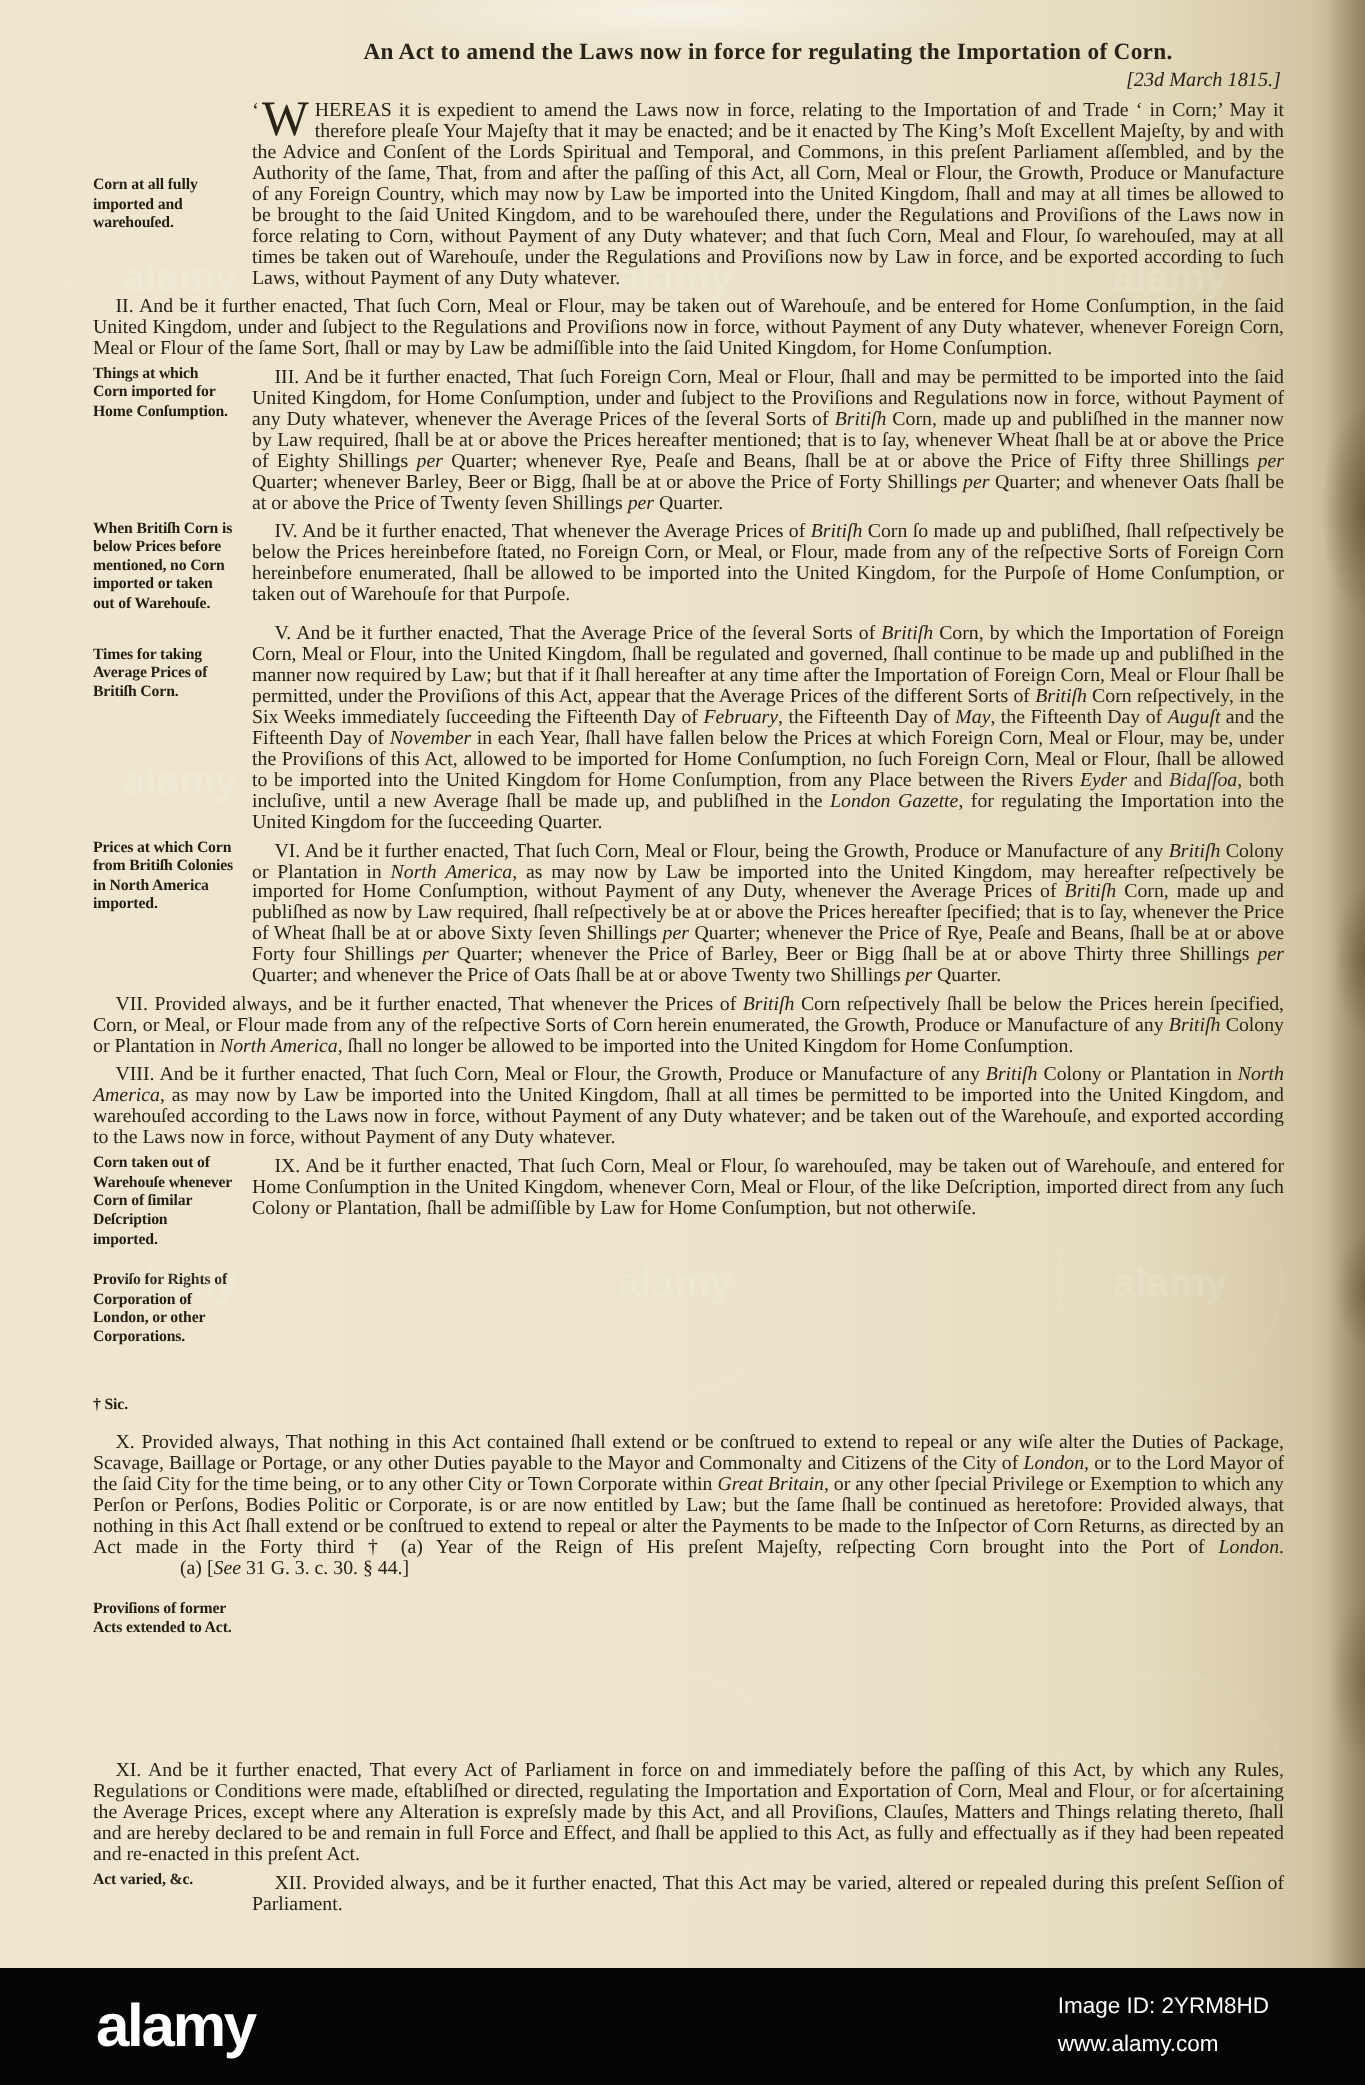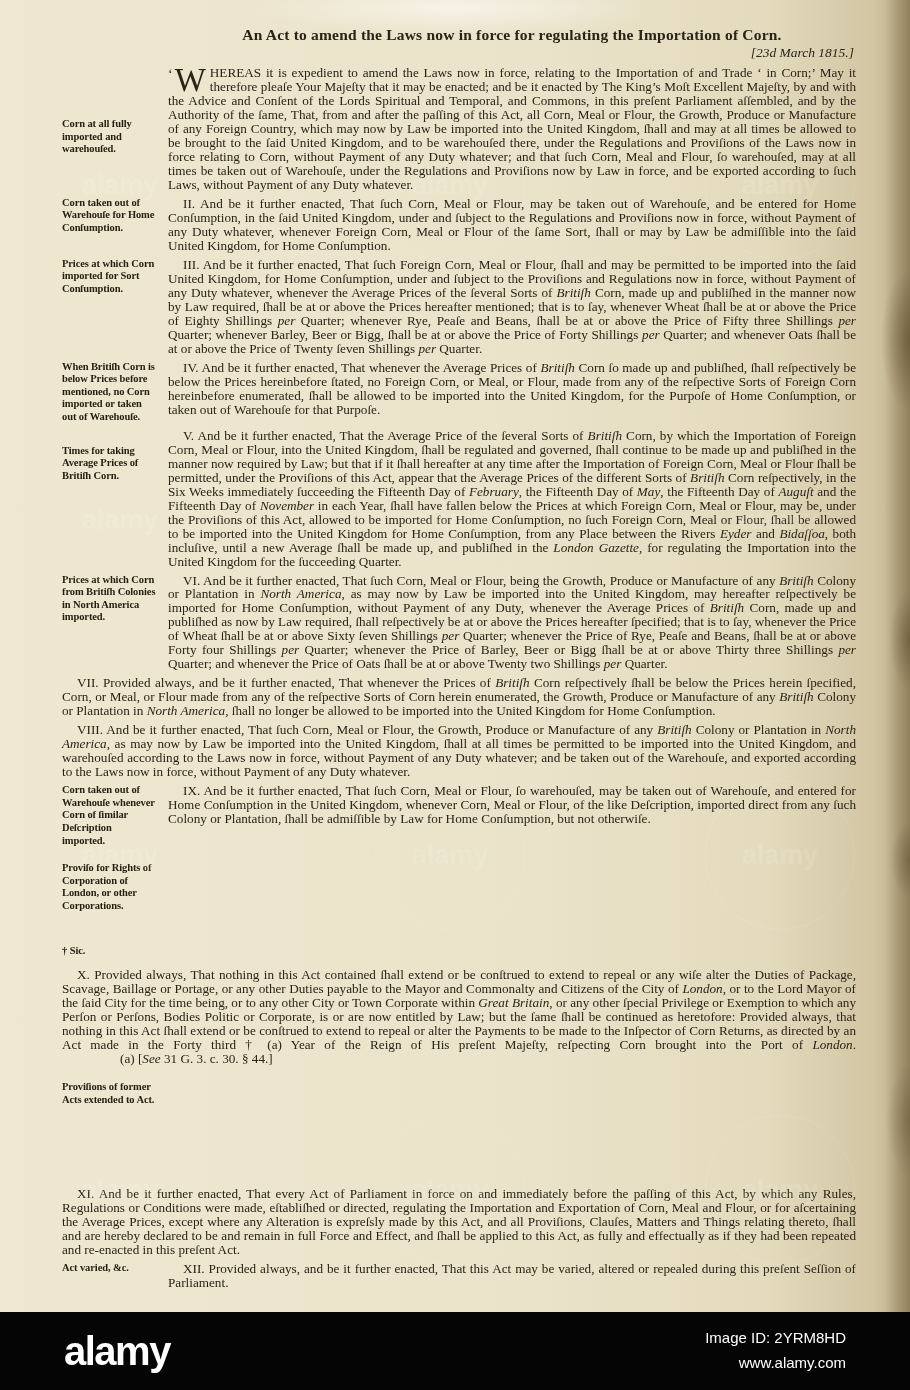--- a/index.html
+++ b/index.html
@@ -81,21 +81,21 @@
   .wm:nth-of-type(12) { left: 705px; top: 1115px; }
   
   .footer {
     position: absolute; left: 0; bottom: 0; width: 100%; height: 78px;
     background: #050505; color: #ffffff;
     display: flex; align-items: center; justify-content: space-between;
     padding: 0 64px;
     font-family: "Liberation Sans", "DejaVu Sans", sans-serif;
   }
   .logo { font-size: 40px; font-weight: bold; letter-spacing: -1.5px; }
-  .meta { text-align: right; font-size: 15px; line-height: 1.65; }
+  .meta { text-align: left; font-size: 15px; line-height: 1.65; }
 </style>
 </head>
 <body>
 
 <div class="page">
   <div class="doc">
 
     <div class="header">
       <p class="title">An Act to amend the Laws now in force for regulating the Importation of Corn.</p>
       <div class="date">[23d March 1815.]</div>
@@ -104,31 +104,28 @@
     <section class="row">
       <aside class="notecol">
         <p class="note note-offset-whereas">Corn at all fully imported and warehouſed.</p>
       </aside>
       <div class="textcol">
         <p class="para first"><span class="oq">‘</span><span class="dropcap">W</span><span>HEREAS it is expedient to amend the Laws now in force, relating to the Importation of and Trade ‘ in Corn;’ May it therefore pleaſe Your Majeſty that it may be enacted; and be it enacted by The King’s Moſt Excellent Majeſty, by and with the Advice and Conſent of the Lords Spiritual and Temporal, and Commons, in this preſent Parliament aſſembled, and by the Authority of the ſame, That, from and after the paſſing of this Act, all Corn, Meal or Flour, the Growth, Produce or Manufacture of any Foreign Country, which may now by Law be imported into the United Kingdom, ſhall and may at all times be allowed to be brought to the ſaid United Kingdom, and to be warehouſed there, under the Regulations and Proviſions of the Laws now in force relating to Corn, without Payment of any Duty whatever; and that ſuch Corn, Meal and Flour, ſo warehouſed, may at all times be taken out of Warehouſe, under the Regulations and Proviſions now by Law in force, and be exported according to ſuch Laws, without Payment of any Duty whatever.</span></p>
       </div>
     </section>
 
     <section class="row">
-      <aside class="notecol">
-        <p class="note">Corn taken out of Warehouſe for Home Conſumption.</p>
-      </aside>
       <div class="textcol">
         <p class="para indent">II. And be it further enacted, That ſuch Corn, Meal or Flour, may be taken out of Warehouſe, and be entered for Home Conſumption, in the ſaid United Kingdom, under and ſubject to the Regulations and Proviſions now in force, without Payment of any Duty whatever, whenever Foreign Corn, Meal or Flour of the ſame Sort, ſhall or may by Law be admiſſible into the ſaid United Kingdom, for Home Conſumption.</p>
       </div>
     </section>
 
     <section class="row">
       <aside class="notecol">
-        <p class="note">Prices at which Corn imported for Sort Conſumption.</p>
+        <p class="note">Things at which Corn imported for Home Conſumption.</p>
       </aside>
       <div class="textcol">
         <p class="para indent">III. And be it further enacted, That ſuch Foreign Corn, Meal or Flour, ſhall and may be permitted to be imported into the ſaid United Kingdom, for Home Conſumption, under and ſubject to the Proviſions and Regulations now in force, without Payment of any Duty whatever, whenever the Average Prices of the ſeveral Sorts of <i>Britiſh</i> Corn, made up and publiſhed in the manner now by Law required, ſhall be at or above the Prices hereafter mentioned; that is to ſay, whenever Wheat ſhall be at or above the Price of Eighty Shillings <i>per</i> Quarter; whenever Rye, Peaſe and Beans, ſhall be at or above the Price of Fifty three Shillings <i>per</i> Quarter; whenever Barley, Beer or Bigg, ſhall be at or above the Price of Forty Shillings <i>per</i> Quarter; and whenever Oats ſhall be at or above the Price of Twenty ſeven Shillings <i>per</i> Quarter.</p>
       </div>
     </section>
 
     <section class="row">
       <aside class="notecol">
         <p class="note">When Britiſh Corn is below Prices before mentioned, no Corn imported or taken out of Warehouſe.</p>
       </aside>

